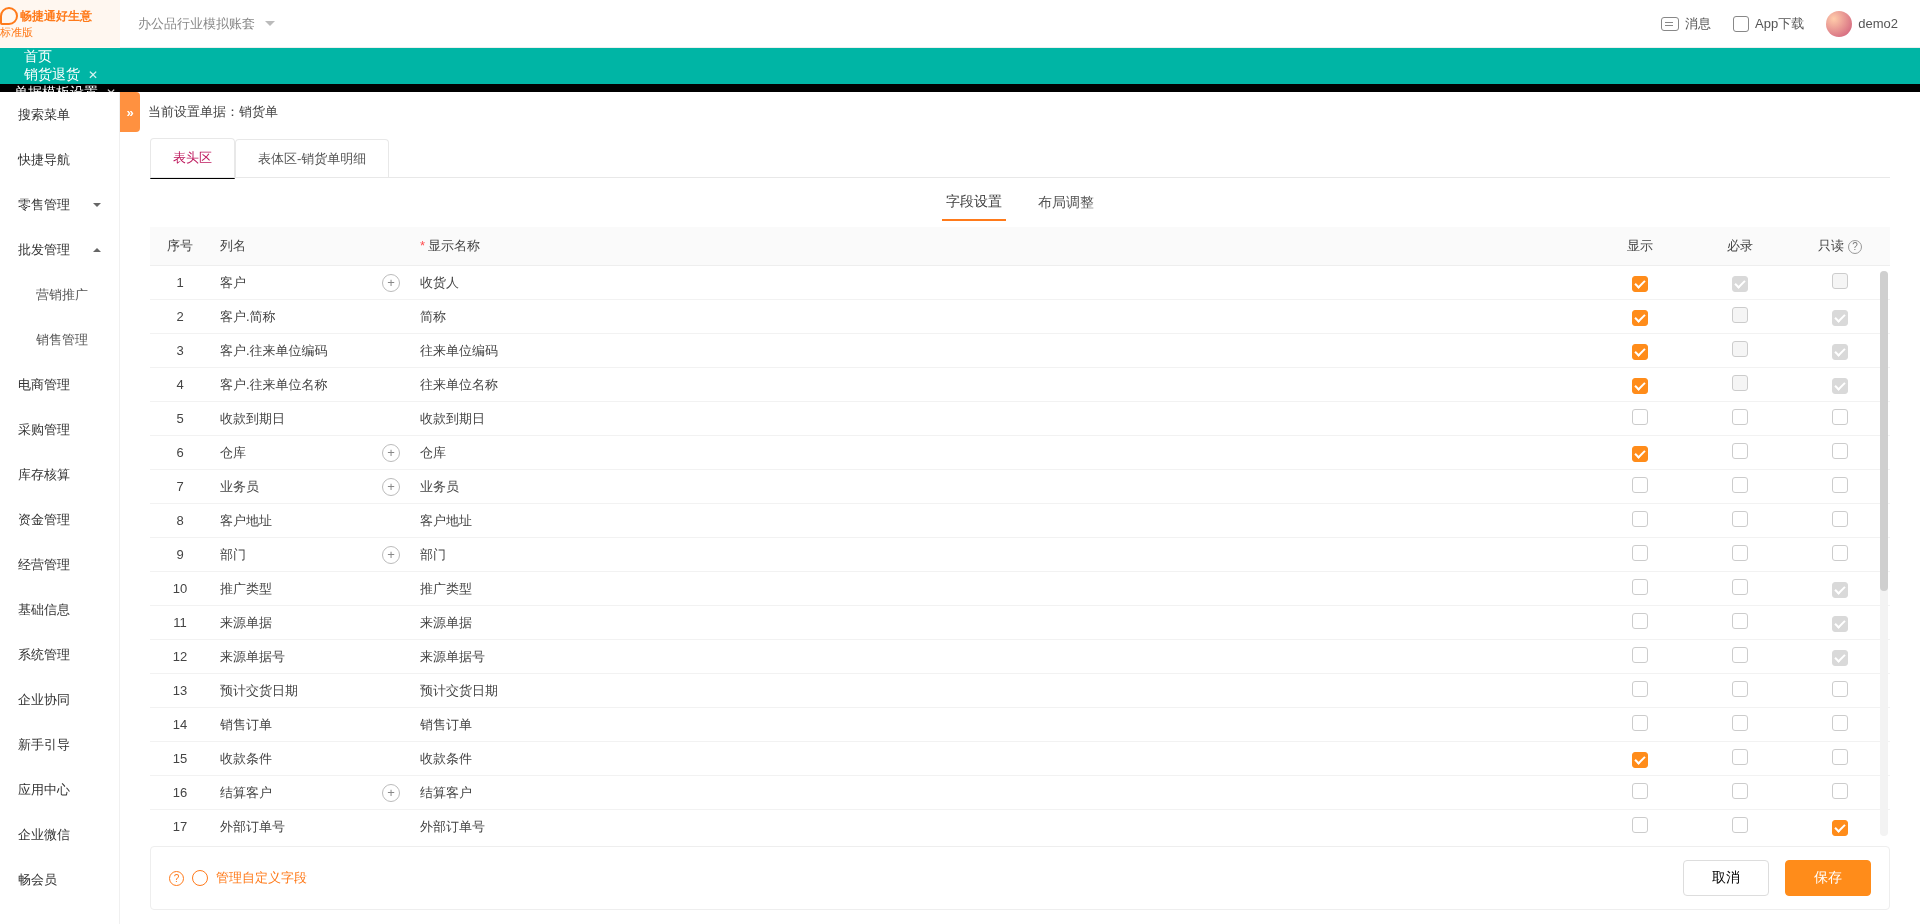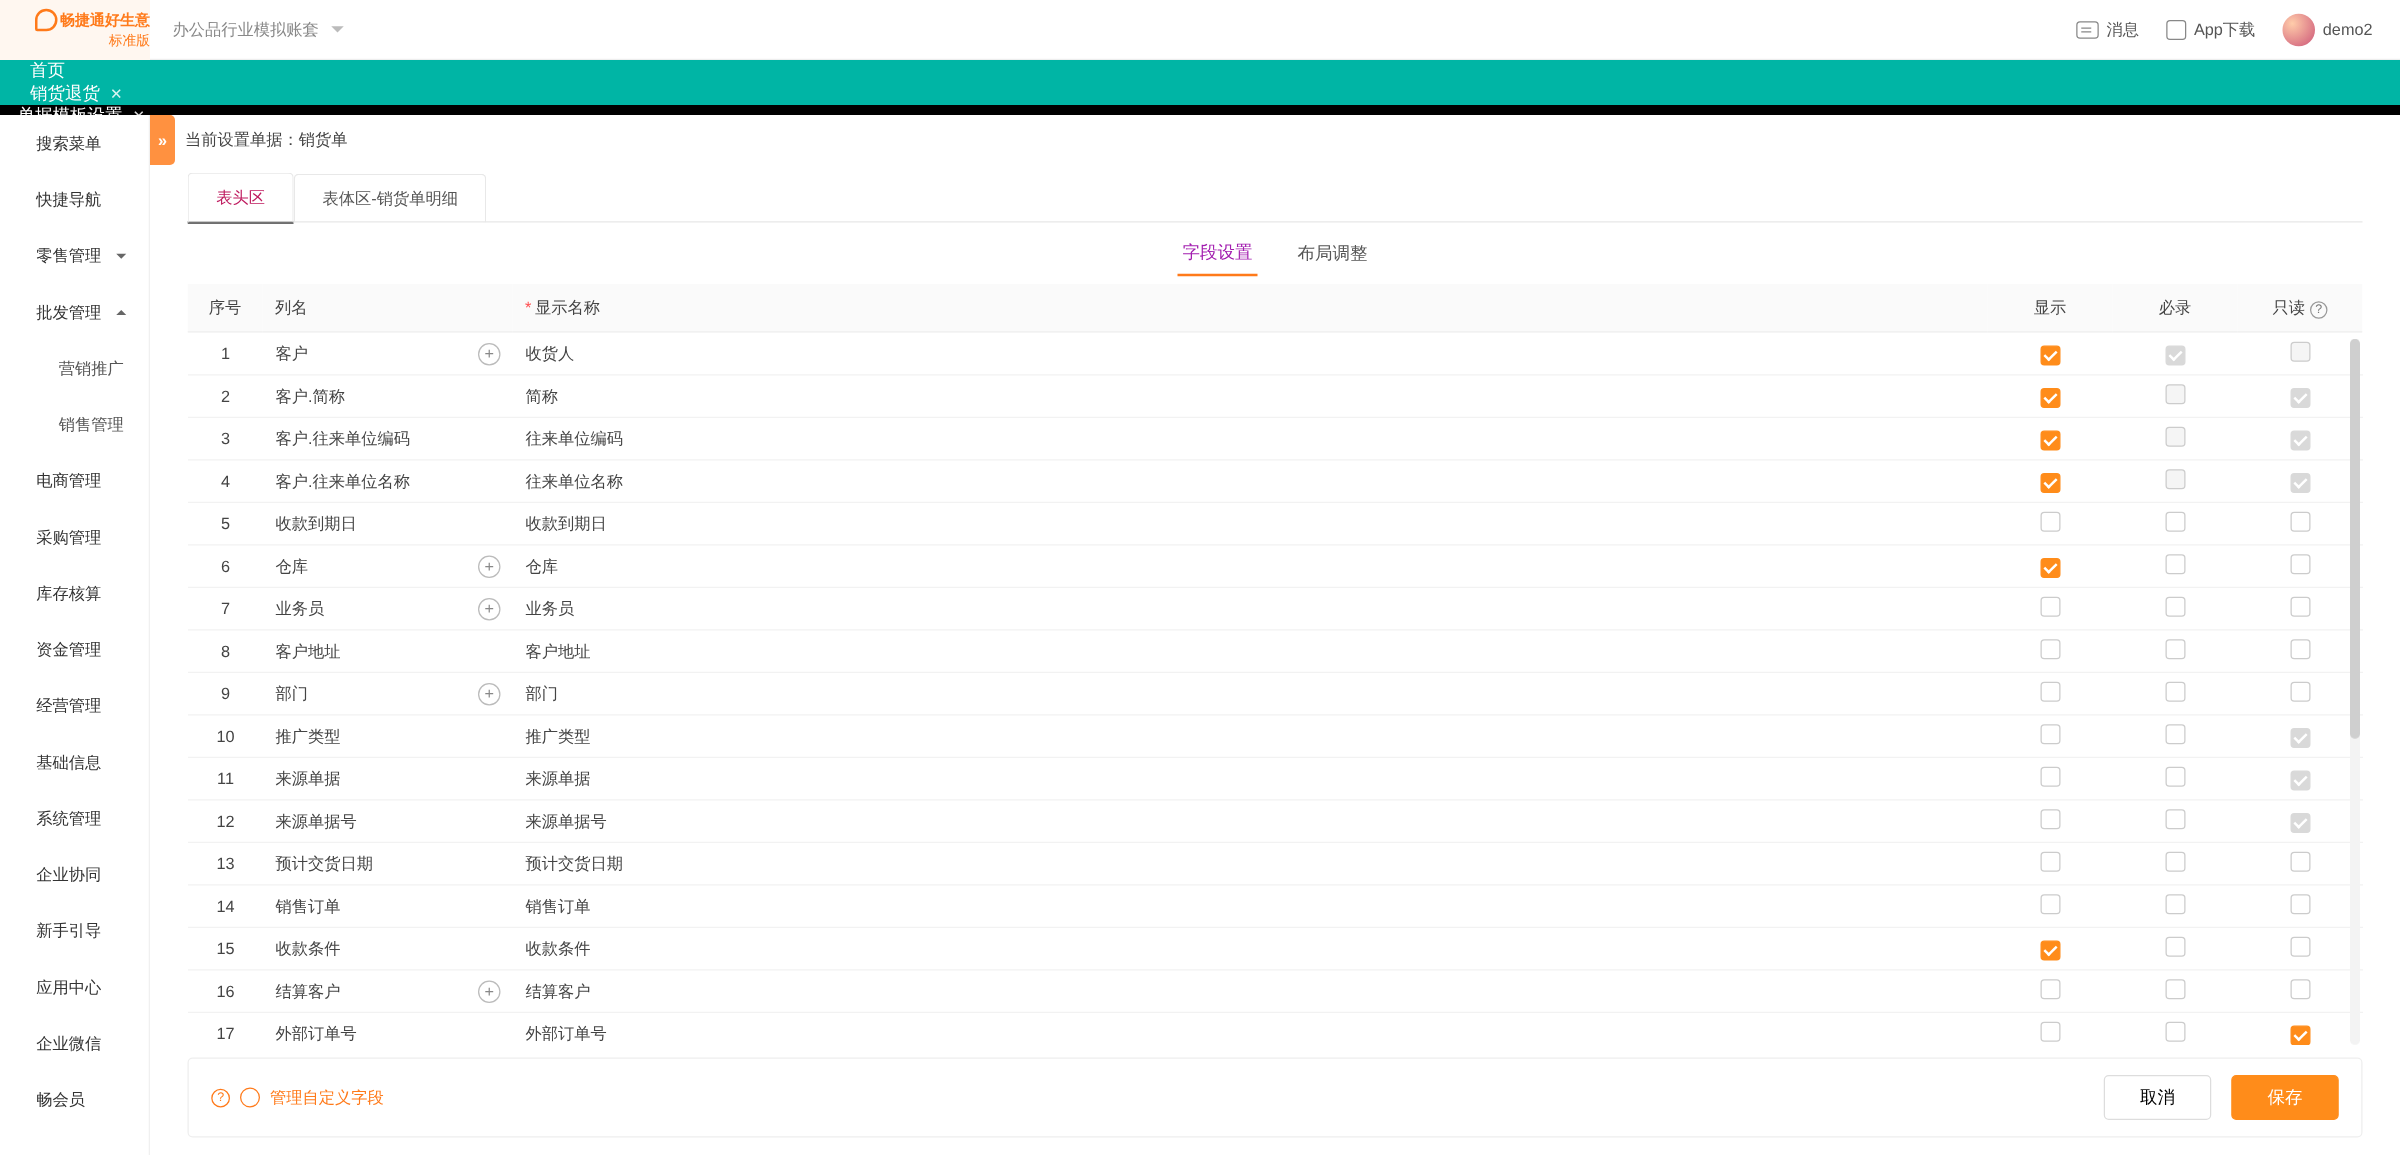--- a/index.html
+++ b/index.html
@@ -1,19 +1,19 @@
 <!DOCTYPE html>
 <html><head>
 <meta charset="utf-8">
 <style>
 * { margin:0; padding:0; box-sizing:border-box; font-family:"Microsoft YaHei","PingFang SC",sans-serif; }
 body { background:#fff; width:1920px; height:924px; overflow:hidden; font-size:13px; color:#333; }
 
 .topbar { height:48px; display:flex; align-items:center; border-bottom:1px solid #eee; }
-.logo-box { width:120px; height:48px; display:flex; flex-direction:column; align-items:flex-end; justify-content:center; background:#fff7f0; }
+.logo-box { width:120px; height:48px; display:flex; flex-direction:column; align-items:flex-start; justify-content:center; background:#fff7f0; }
 .logo-row { display:flex; align-items:center; gap:2px; color:#ff7a1a; font-size:12px; font-weight:bold; }
 .logo-icon { width:18px; height:18px; border:2px solid #ff7a1a; border-radius:50% 50% 50% 10%; position:relative; }
 .logo-sub { color:#ff7a1a; font-size:11px; }
 .acct { margin-left:18px; color:#888; font-size:13px; display:flex; align-items:center; gap:10px; }
 .chev { border:5px solid transparent; border-top-color:#bbb; margin-top:4px; }
 .top-right { margin-left:auto; display:flex; align-items:center; gap:22px; padding-right:22px; color:#555; }
 .tr-item { display:flex; align-items:center; gap:6px; cursor:pointer;justify-content:flex-end; }
 .icon-sq { width:16px; height:16px; border:1.4px solid #888; border-radius:3px; position:relative; }
 .icon-msg { width:18px; height:14px; border:1.4px solid #888; border-radius:3px; position:relative; }
 .icon-msg:before { content:""; position:absolute; width:8px; height:1.4px; background:#888; top:4px; left:3px; box-shadow:0 3px 0 #888; }
@@ -21,39 +21,39 @@
 
 .tabbar { height:44px; background:#00b5a5; display:flex; align-items:stretch; color:#fff;flex-direction:column; }
 .tab { padding:0 24px; display:flex; align-items:center; gap:8px; cursor:pointer; font-size:14px; }
 .tab.active { background:#000000;padding-left:14px; }
 .tab .x { font-size:12px; opacity:.85; }
 .tab-spacer { flex:1; }
 .tab-ctrl { width:44px; display:flex; align-items:center; justify-content:center; cursor:pointer; }
 .tab-ctrl.close { background:#009d90; }
 
 .layout { display:flex; height:832px; }
-.sidebar { width:120px; background:#fff; border-right:1px solid #f0f0f0; overflow:hidden;padding-left:11px; }
+.sidebar { width:120px; background:#fff; border-right:1px solid #f0f0f0; overflow:hidden; }
 .side-item { height:45px; display:flex; align-items:center; padding:0 18px; cursor:pointer; color:#333; justify-content:space-between; }
 .side-sub { padding-left:36px; color:#555; }
 .side-item.exp { font-weight:500; }
 .side-caret { border:4px solid transparent; }
 .side-caret.down { border-top-color:#666; margin-top:4px; }
 .side-caret.up { border-bottom-color:#666; margin-bottom:4px; }
 
 .main { flex:1; display:flex; flex-direction:column; background:#fff; position:relative; }
 .crumb { height:40px; display:flex; align-items:center; padding-left:0; color:#444; }
 .crumb-handle { width:20px; height:40px; background:#ff9140; color:#fff; display:flex; align-items:center; justify-content:center; font-weight:bold; margin-right:8px; border-radius:0 4px 4px 0; }
 .scope-tabs { height:46px; display:flex; align-items:flex-end; padding-left:30px; gap:0; }
 .scope-tab { padding:10px 22px; border:1px solid #e8e8e8; border-bottom:none; color:#555; cursor:pointer; font-size:13px; border-radius:4px 4px 0 0; background:#fff; }
 .scope-tab.active { color:#be185d; border-bottom:2px solid #000000; position:relative; top:1px; }
 .scope-line { border-bottom:1px solid #e8e8e8; margin:0 30px 0 30px; position:relative; top:-1px; }
 
 .subnav { height:48px; display:flex; align-items:center; justify-content:center; gap:28px; font-size:14px; }
 .subnav span { padding:8px 4px; cursor:pointer; color:#555; }
-.subnav span.active { color:#a21caf; border-bottom:2px solid #ff7a1a; }
+.subnav span.active { color:#404040; border-bottom:2px solid #ff7a1a; }
 
 .table-wrap { flex:1; margin:0 30px; overflow:hidden; position:relative; display:flex; flex-direction:column; }
 table { width:100%; border-collapse:collapse; table-layout:fixed; }
 thead th { background:#fafafa; font-weight:500; text-align:left; padding:10px 10px; border-bottom:1px solid #eee; color:#444; }
 tbody td { padding:7px 10px; border-bottom:1px solid #f2f2f2; color:#444; }
 .col-idx { width:60px; text-align:center; }
 .col-name { width:200px; }
 .col-disp { }
 .col-chk { width:100px; text-align:center; }
 .req-star { color:#ff4d4f; margin-right:3px; }

